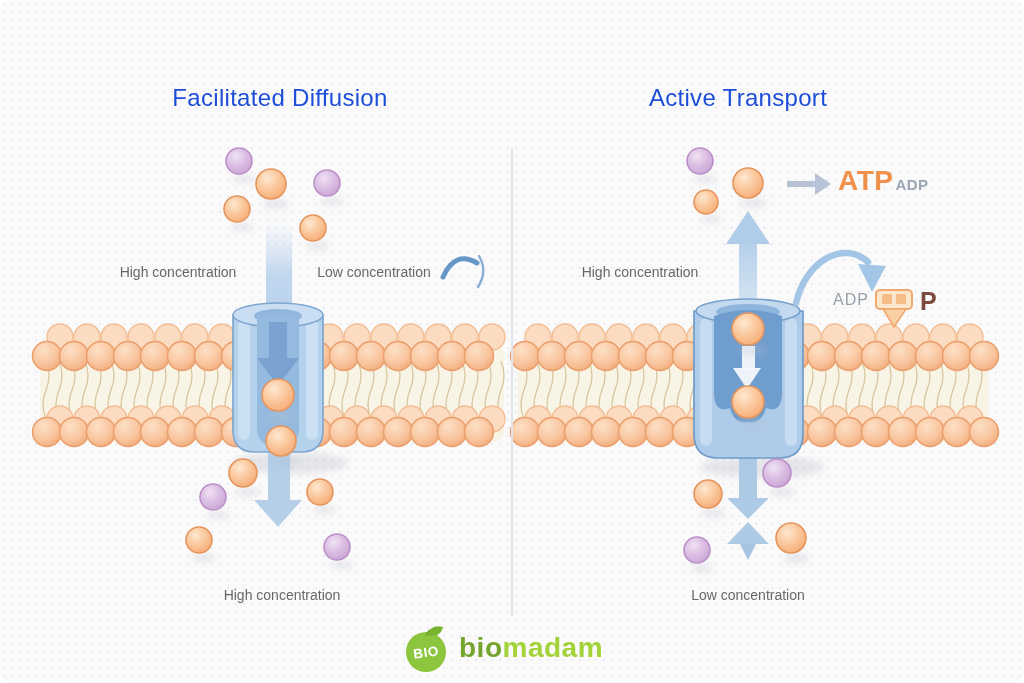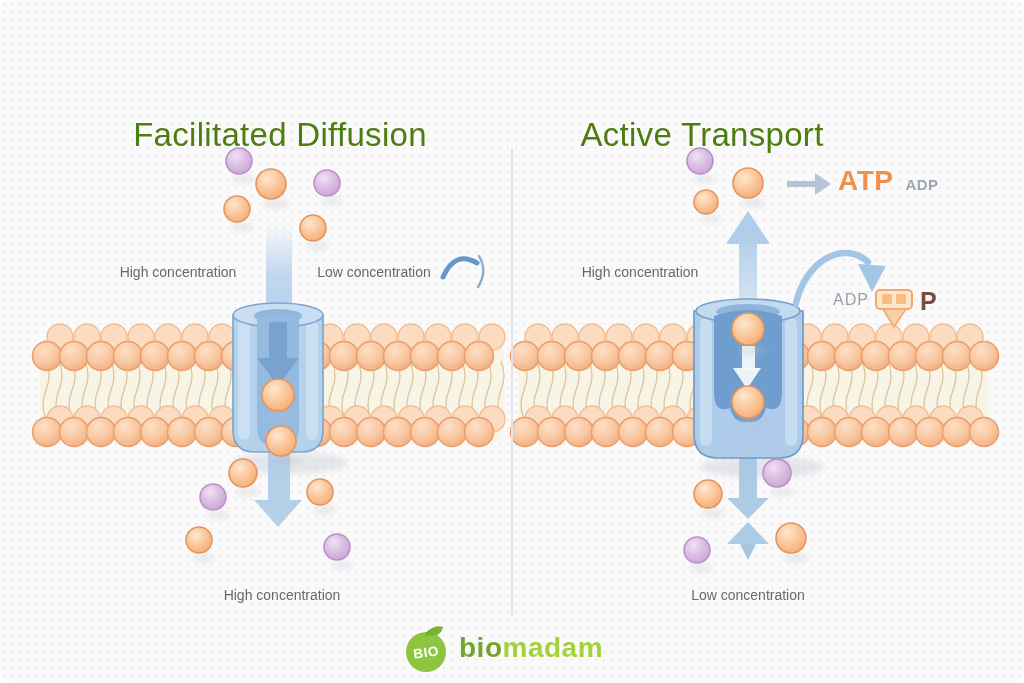--- a/index.html
+++ b/index.html
@@ -9,24 +9,24 @@
     background:#ffffff;
   }
   .canvas{
     position:absolute;inset:0;border-radius:12px;
     background-color:#fbfafa;
     background-image:radial-gradient(circle,#edebf2 0.8px,transparent 0.9px);
     background-size:8px 8px;
   }
   svg.scene{position:absolute;left:0;top:0;z-index:1;}
   .txt{position:absolute;z-index:2;white-space:nowrap;}
-  .title{font-size:33px;color:#4d7c0f;transform:translateX(-50%);letter-spacing:0.3px;margin-top:32px;}
+  .title{font-size:24px;color:#1d4ed8;transform:translateX(-50%);letter-spacing:0.3px;}
   .conc{font-size:14px;color:#67686c;transform:translateX(-50%);}
   .divider{position:absolute;left:511px;top:148px;width:2px;height:468px;background:#e3e3ec;border-radius:2px;z-index:1;}
-  .atp-row{display:flex;align-items:baseline;gap:12px;}
+  .atp-row{display:flex;align-items:baseline;gap:2px;}
   .atp{font-size:28px;font-weight:bold;color:#f0914b;letter-spacing:0.5px;}
   .atp-sub{font-size:15px;font-weight:bold;color:#9aa6b4;letter-spacing:0.5px;}
   .adp{font-size:16px;color:#97a0a8;letter-spacing:1px;}
   .plabel{font-size:25px;font-weight:bold;color:#7c4a3e;}
   .brand{position:absolute;left:459px;top:632px;z-index:2;font-size:28px;font-weight:bold;letter-spacing:0.5px;}
   .brand .b1{color:#73a42d;}
   .brand .b2{color:#a4d339;text-align:center;}
   .logo{position:absolute;left:401px;top:623px;z-index:2;}
 </style>
 </head>
@@ -404,21 +404,21 @@
     <rect x="876" y="290" width="36" height="19" rx="4" fill="#fce7cd" stroke="#f0a86f" stroke-width="2"></rect>
     <rect x="882" y="294" width="10" height="10" rx="1.5" fill="#f5bc88"></rect>
     <rect x="896" y="294" width="10" height="10" rx="1.5" fill="#f5bc88"></rect>
     <polygon points="883,309 906,309 894,327" fill="#f8d0a4" stroke="#f0a86f" stroke-width="1.6"></polygon>
   </g>
 </svg>
 
 <div class="divider"></div>
 
 <div class="txt title" style="left:280px;top:84px;">Facilitated Diffusion</div>
-<div class="txt title" style="left:702px;top:84px;">Active Transport</div>
+<div class="txt title" style="left:738px;top:84px;">Active Transport</div>
 
 <div class="txt conc" style="left:178px;top:264px;">High concentration</div>
 <div class="txt conc" style="left:374px;top:264px;">Low concentration</div>
 <div class="txt conc" style="left:282px;top:587px;">High concentration</div>
 
 <div class="txt conc" style="left:640px;top:264px;">High concentration</div>
 <div class="txt conc" style="left:748px;top:587px;">Low concentration</div>
 
 <div class="txt atp-row" style="left:838px;top:165px;">
   <span class="atp">ATP</span>

